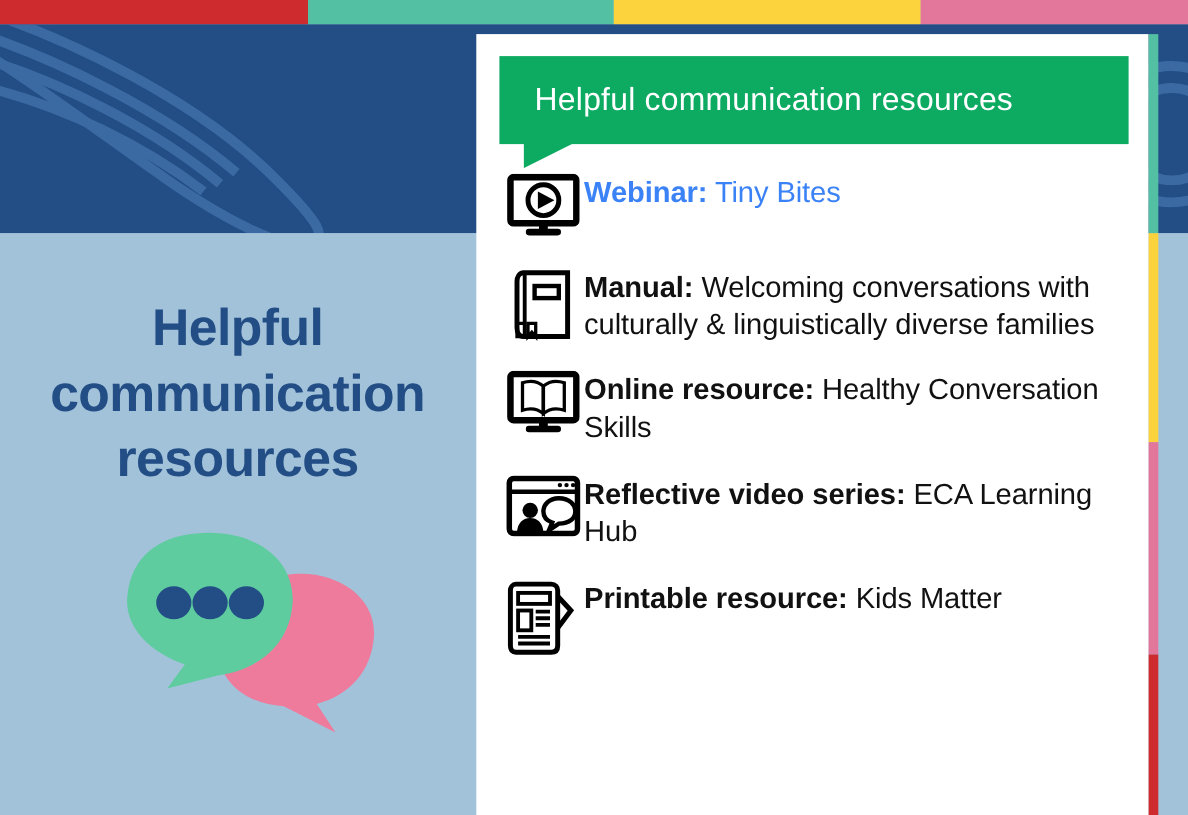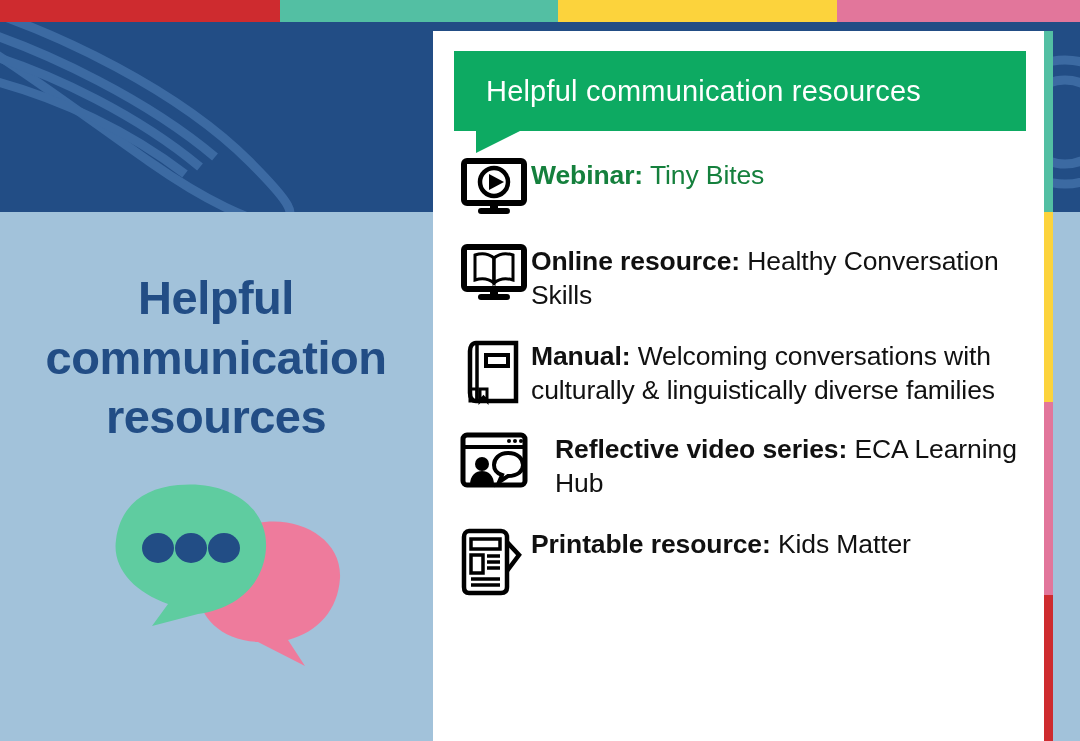--- a/index.html
+++ b/index.html
@@ -150,21 +150,21 @@
     font-size: 26.5px;
     line-height: 1.30;
     padding-top: 2px;
     letter-spacing: -0.1px;
   }
   .item-text b { font-weight: bold; }
 
   .it-webinar  { margin-bottom: 26px; }
   .it-online   { margin-bottom: 24px; }
   .it-manual   { margin-bottom: 22px; }
-  .it-video    { margin-bottom: 24px; gap: 24px; }
+  .it-video    { margin-bottom: 24px; }
   .it-print    { margin-bottom: 0; margin-top: 11px; }
 </style>
 </head>
 <body>
 
 <div id="poster" style="background: rgb(162, 194, 218);">
 
   <div class="topbar">
     <div class="seg" style="background: rgb(206, 43, 47); width: 280px;"></div>
     <div class="seg" style="background: rgb(83, 191, 163); width: 278px;"></div>
@@ -241,56 +241,56 @@
       <div class="item it-webinar">
         <div class="item-icon">
           <svg width="66" height="58" viewBox="0 0 66 58">
             <rect x="3" y="3" width="60" height="42" rx="3" fill="none" stroke="#000" stroke-width="6"></rect>
             <circle cx="33" cy="24" r="14" fill="none" stroke="#000" stroke-width="4.5"></circle>
             <polygon points="28,16 43,24 28,32" fill="#000"></polygon>
             <rect x="29" y="45" width="8" height="6" fill="#000"></rect>
             <rect x="17" y="50" width="32" height="6" rx="3" fill="#000"></rect>
           </svg>
         </div>
-        <div class="item-text" style="color: #15803d;">
+        <div class="item-text" style="color: #3b82f6;">
           <b>Webinar:</b> 
           <span>Tiny Bites</span>
+        </div>
+      </div>
+
+      <div class="item it-manual">
+        <div class="item-icon">
+          <svg width="60" height="66" viewBox="0 0 60 66">
+            <path d="M12 4 L 52 4 L 52 62 L 12 62 C 8 62, 6 58, 6 54 L 6 12 C 6 8, 8 4, 12 4 Z" fill="none" stroke="#000" stroke-width="4.5"></path>
+            <line x1="13" y1="4" x2="13" y2="62" stroke="#000" stroke-width="3.5"></line>
+            <rect x="22" y="16" width="22" height="11" fill="none" stroke="#000" stroke-width="4"></rect>
+            <path d="M6 50 L 13 50 L 13 62 L 6 62 Z" fill="none" stroke="#000" stroke-width="3"></path>
+            <polygon points="16,50 23,50 23,62 19.5,58 16,62" fill="none" stroke="#000" stroke-width="3"></polygon>
+          </svg>
+        </div>
+        <div class="item-text" style="color: rgb(17, 17, 17);">
+          <b>Manual:</b> 
+          <span>Welcoming conversations with culturally &amp; linguistically diverse families</span>
         </div>
       </div>
 
       <div class="item it-online">
         <div class="item-icon">
           <svg width="66" height="58" viewBox="0 0 66 58">
             <rect x="3" y="3" width="60" height="42" rx="3" fill="none" stroke="#000" stroke-width="6"></rect>
             <path d="M33 14 C 27 9, 20 9, 14 11 L 14 36 C 20 34, 27 34, 33 39 Z" fill="#fff" stroke="#000" stroke-width="3"></path>
             <path d="M33 14 C 39 9, 46 9, 52 11 L 52 36 C 46 34, 39 34, 33 39 Z" fill="#fff" stroke="#000" stroke-width="3"></path>
             <line x1="33" y1="14" x2="33" y2="39" stroke="#000" stroke-width="3"></line>
             <rect x="29" y="45" width="8" height="6" fill="#000"></rect>
             <rect x="17" y="50" width="32" height="6" rx="3" fill="#000"></rect>
           </svg>
         </div>
         <div class="item-text" style="color: rgb(17, 17, 17);">
           <b>Online resource:</b> 
           <span>Healthy Conversation Skills</span>
-        </div>
-      </div>
-
-      <div class="item it-manual">
-        <div class="item-icon">
-          <svg width="60" height="66" viewBox="0 0 60 66">
-            <path d="M12 4 L 52 4 L 52 62 L 12 62 C 8 62, 6 58, 6 54 L 6 12 C 6 8, 8 4, 12 4 Z" fill="none" stroke="#000" stroke-width="4.5"></path>
-            <line x1="13" y1="4" x2="13" y2="62" stroke="#000" stroke-width="3.5"></line>
-            <rect x="22" y="16" width="22" height="11" fill="none" stroke="#000" stroke-width="4"></rect>
-            <path d="M6 50 L 13 50 L 13 62 L 6 62 Z" fill="none" stroke="#000" stroke-width="3"></path>
-            <polygon points="16,50 23,50 23,62 19.5,58 16,62" fill="none" stroke="#000" stroke-width="3"></polygon>
-          </svg>
-        </div>
-        <div class="item-text" style="color: rgb(17, 17, 17);">
-          <b>Manual:</b> 
-          <span>Welcoming conversations with culturally &amp; linguistically diverse families</span>
         </div>
       </div>
 
       <div class="item it-video">
         <div class="item-icon">
           <svg width="68" height="56" viewBox="0 0 68 56">
             <rect x="3" y="3" width="62" height="50" rx="4" fill="none" stroke="#000" stroke-width="5"></rect>
             <line x1="3" y1="15" x2="65" y2="15" stroke="#000" stroke-width="4"></line>
             <circle cx="49" cy="9" r="2" fill="#000"></circle>
             <circle cx="55" cy="9" r="2" fill="#000"></circle>

